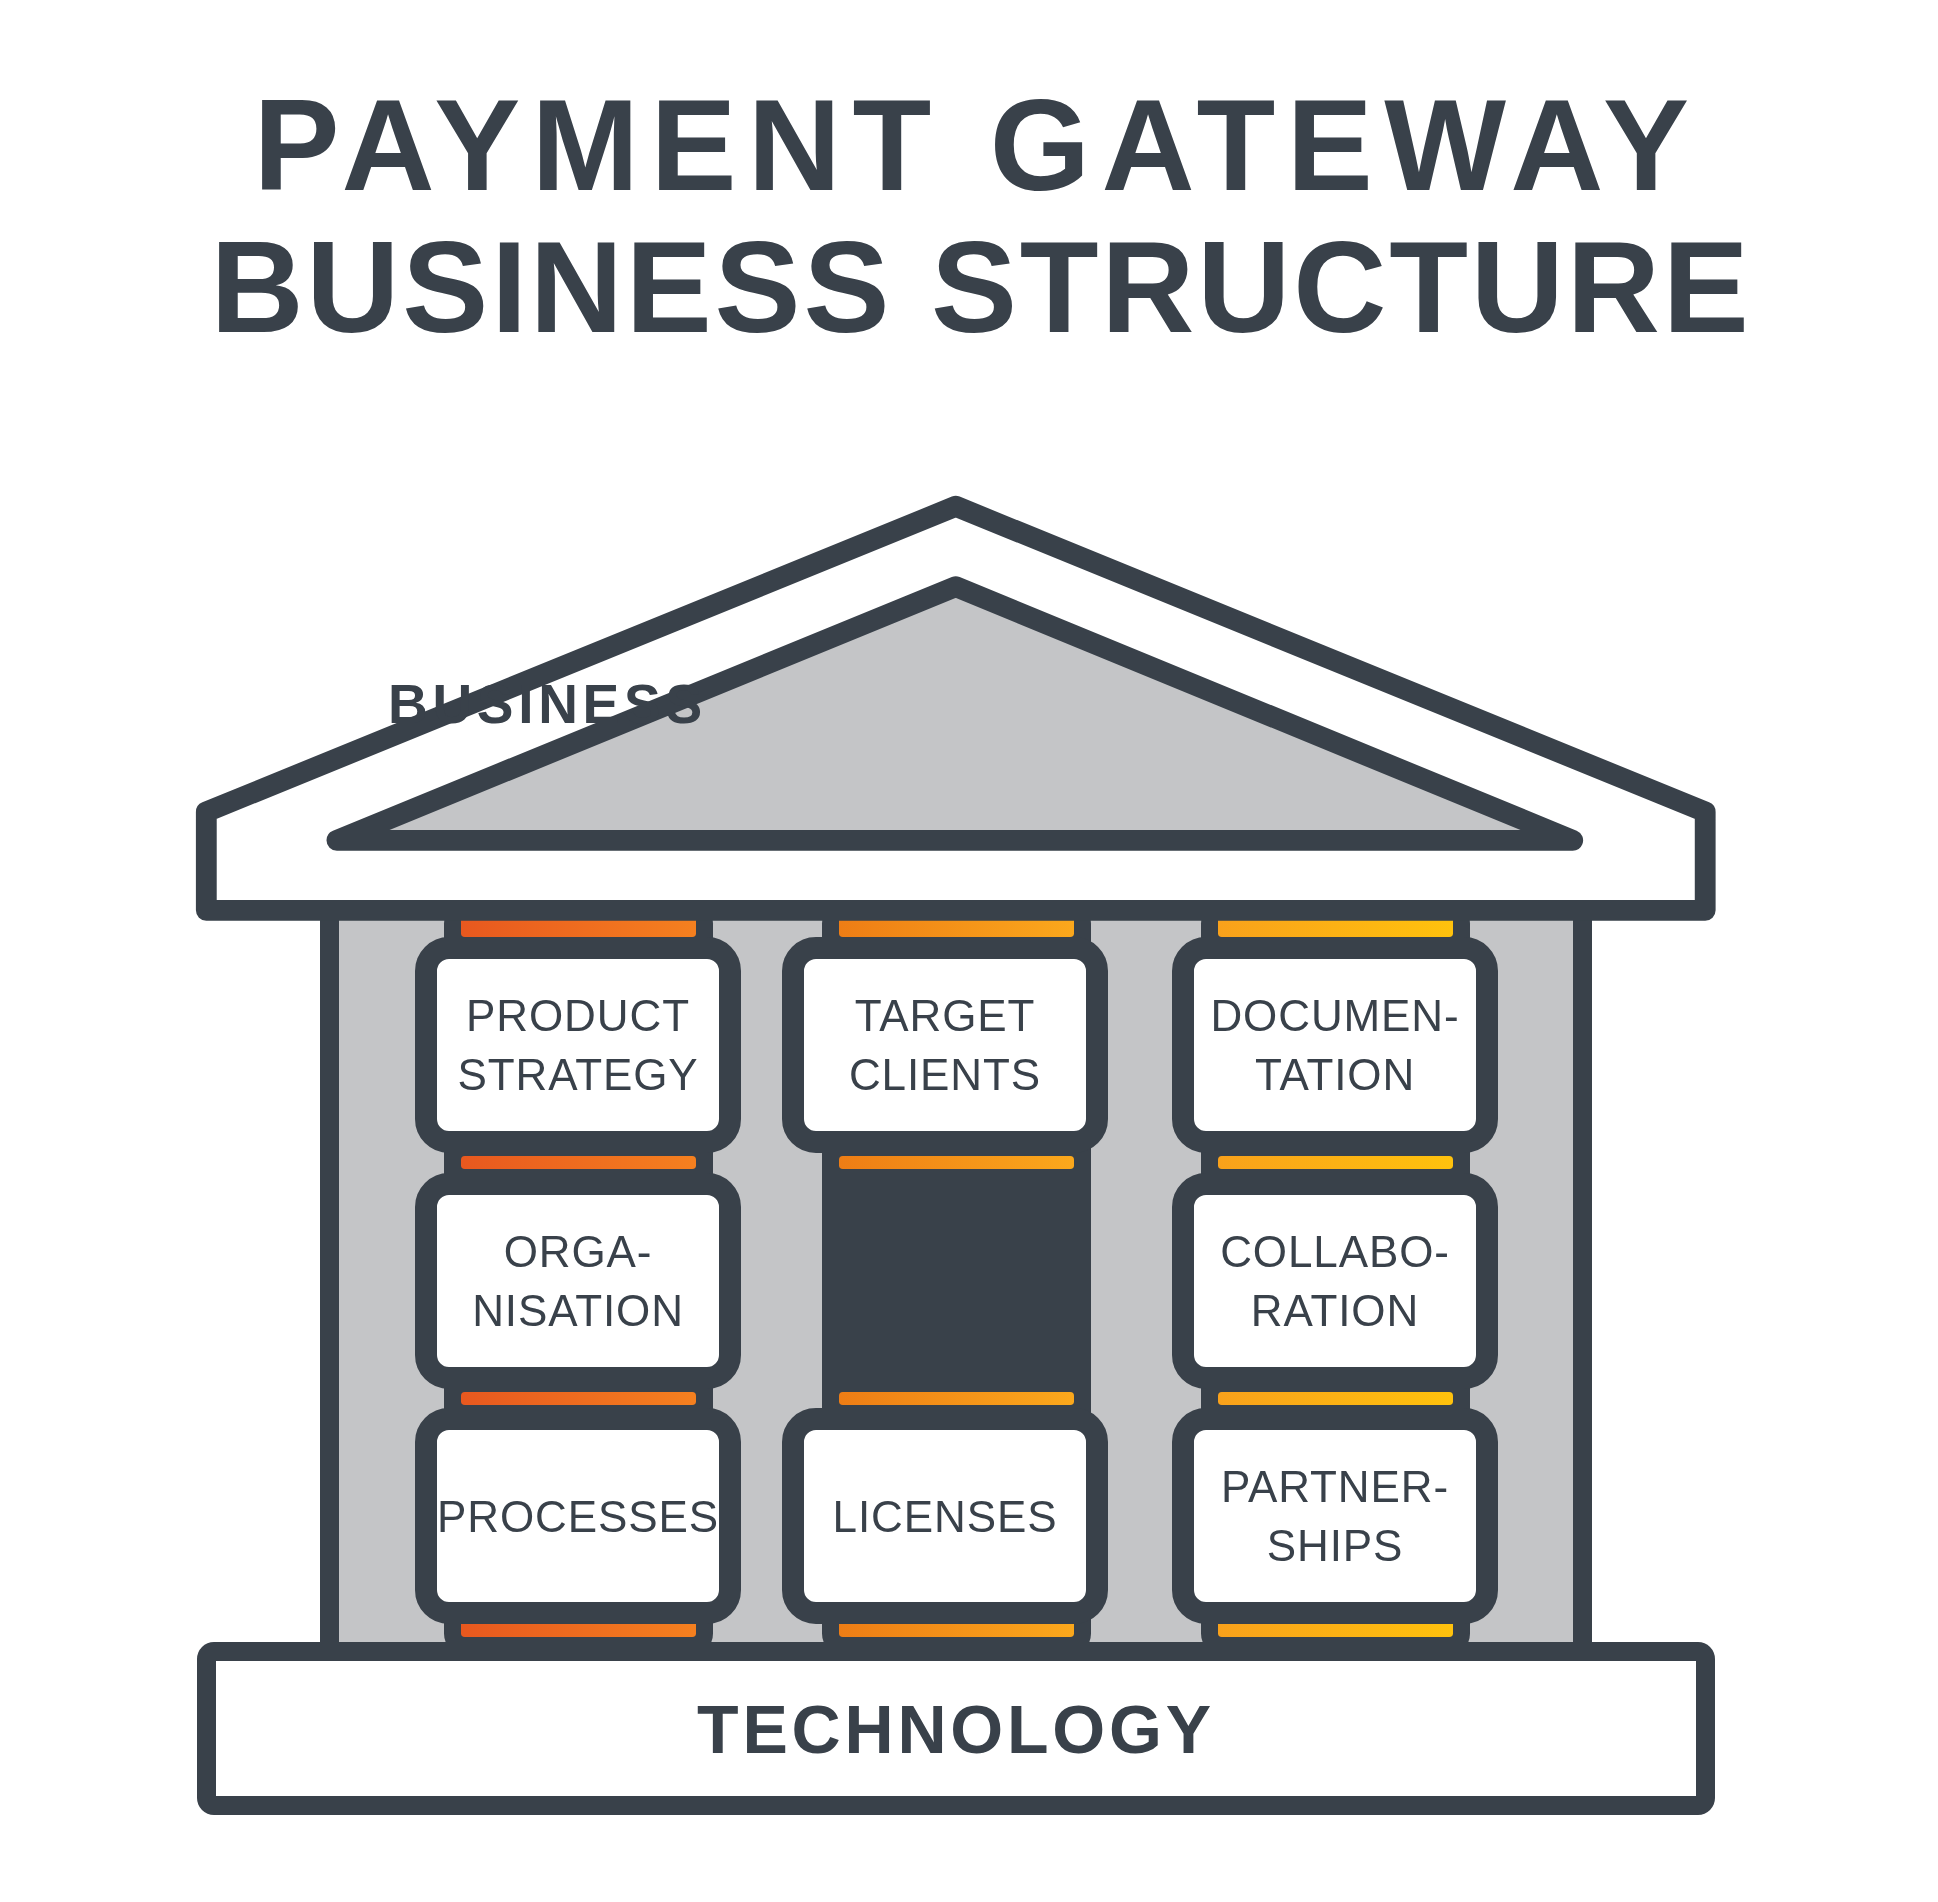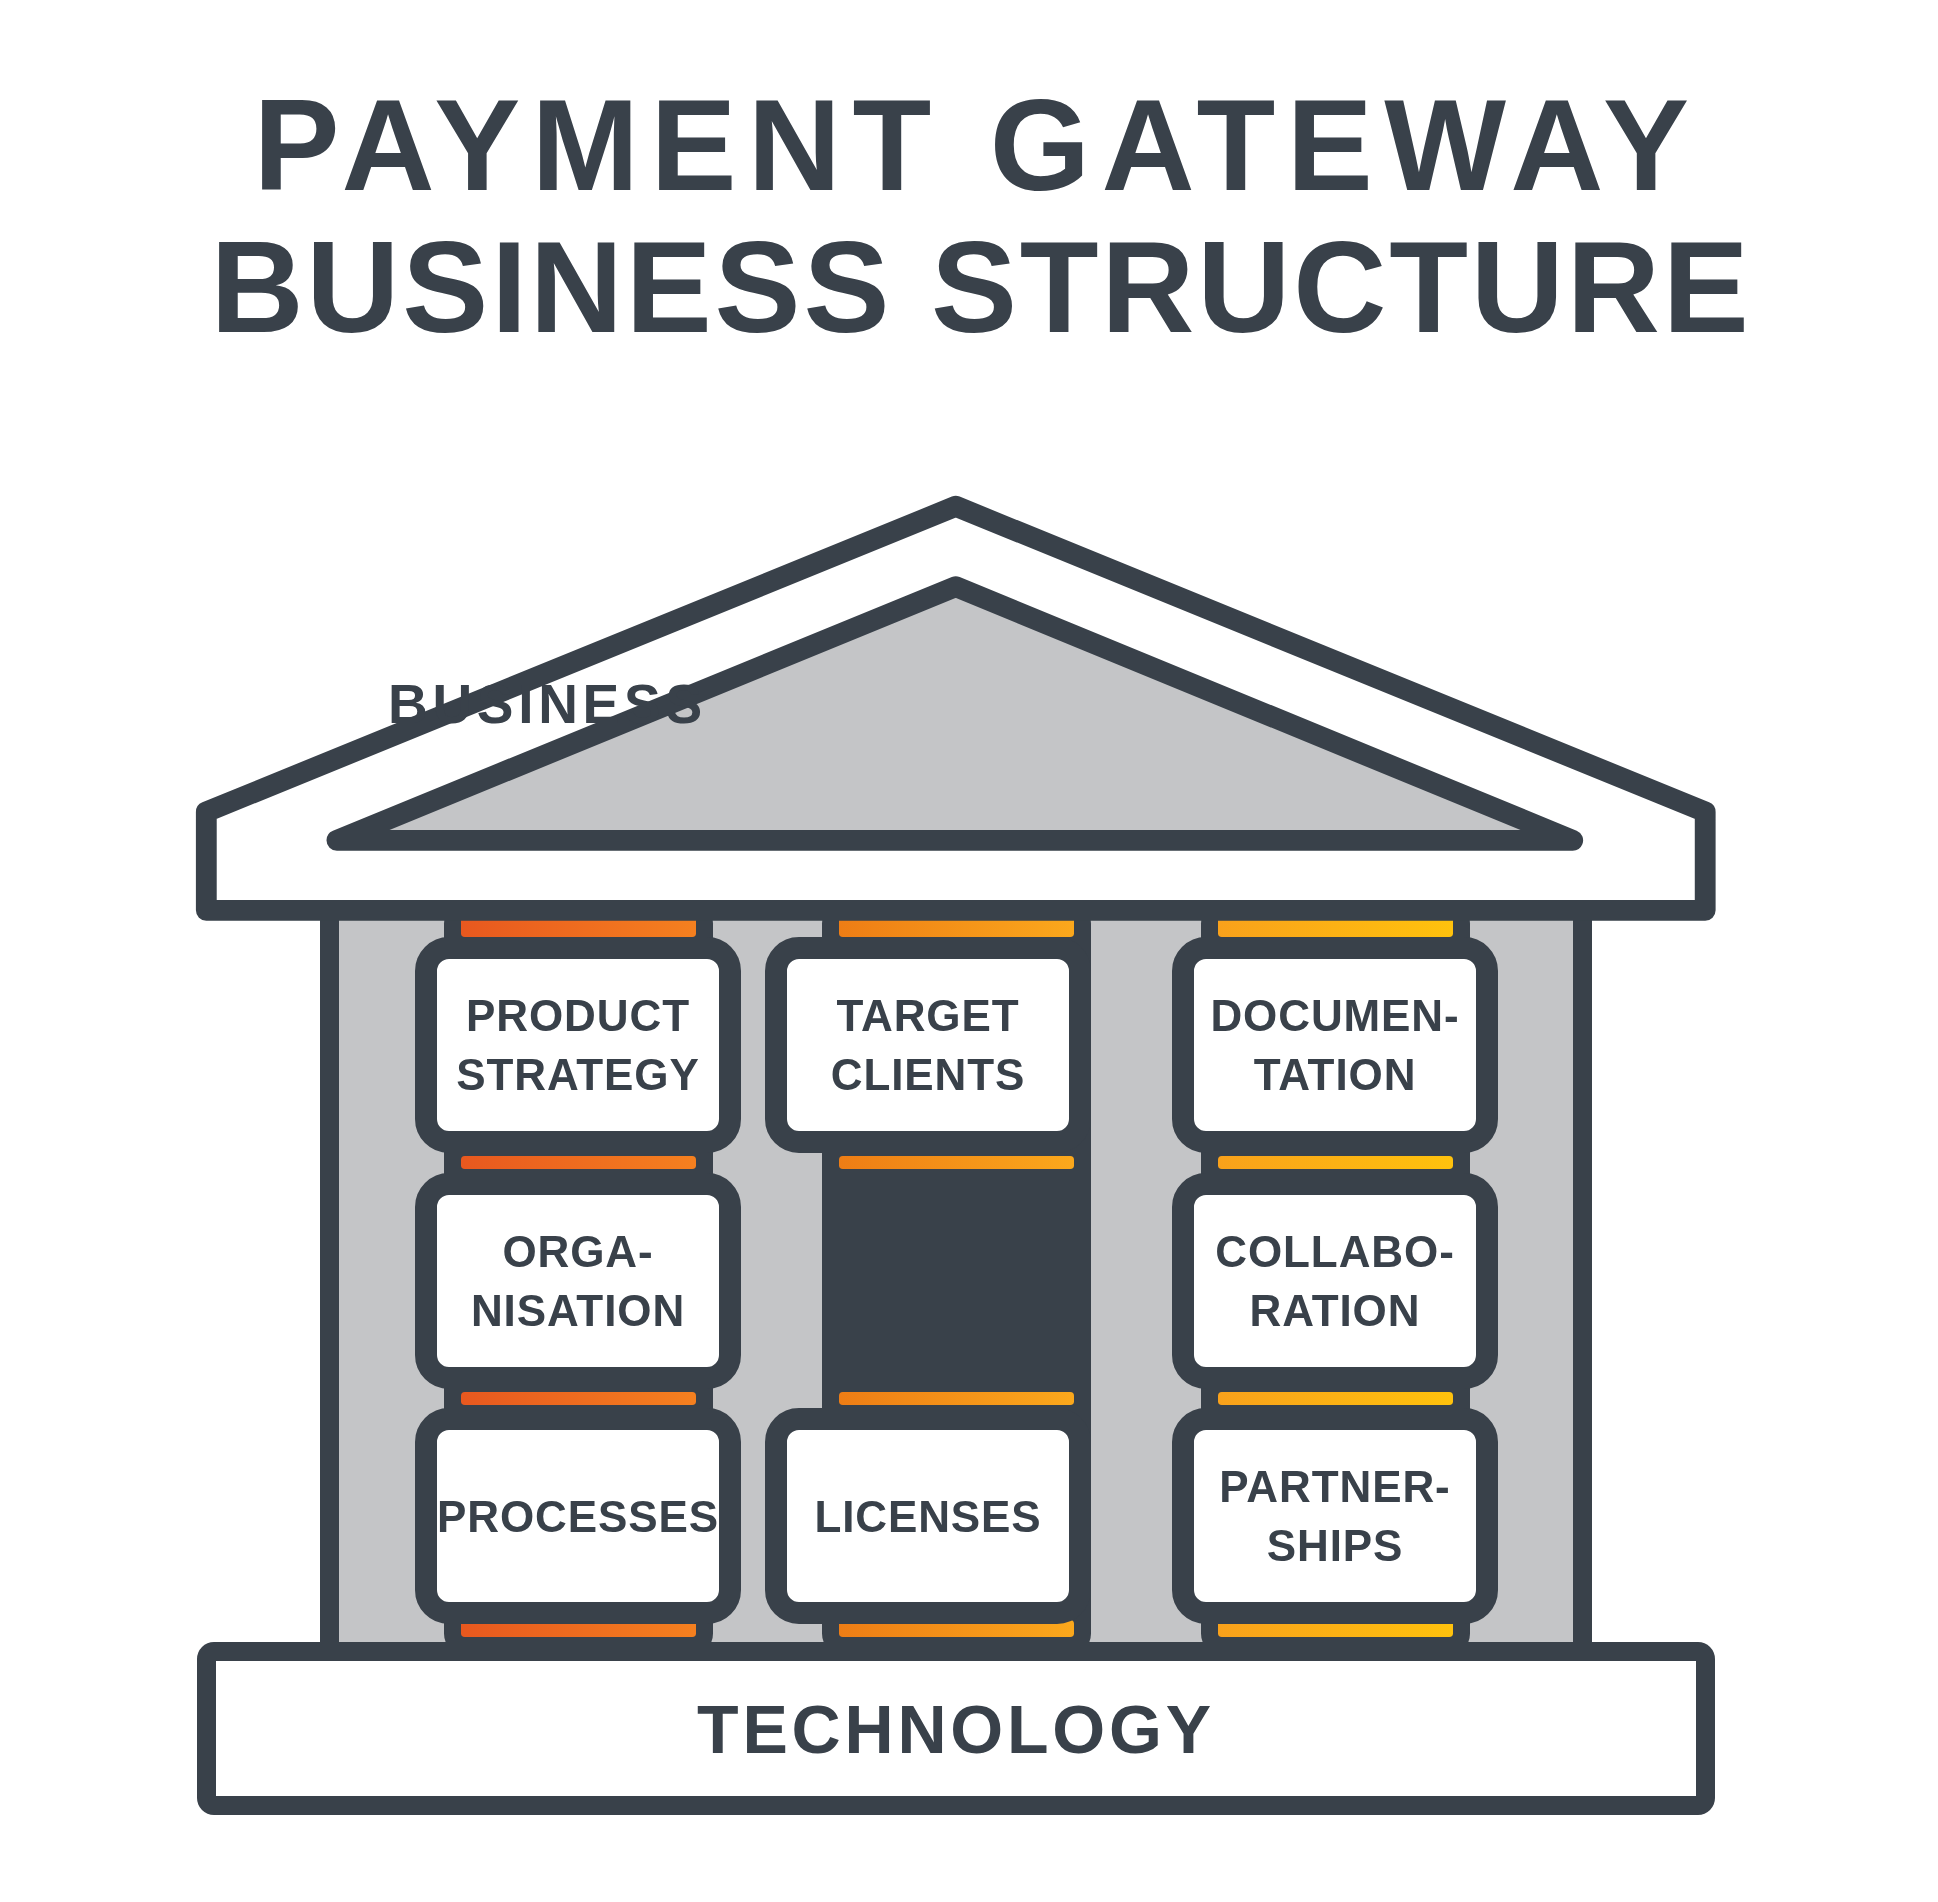--- a/index.html
+++ b/index.html
@@ -46,25 +46,25 @@
   .band.cap{top:916px;height:21px;}
   .band.b1{top:1156px;}
   .band.b2{top:1392px;}
   .band.bot{top:1620px;height:17px;}
 
   
   .box{
     position:absolute;width:326px;height:216px;z-index:3;
     background:#ffffff;border:22px solid #39414a;border-radius:34px;
     display:flex;flex-direction:column;align-items:center;justify-content:center;
-    text-align:center;font-weight:bold;color:#39414a;
+    text-align:center;font-weight:normal;color:#39414a;
   }
   .box .line{font-size:44px;line-height:59px;letter-spacing:0.9px;white-space:nowrap;}
   .box .line:empty{display:none;}
-  .c0{left:415px;} .c1{left:765px;} .c2{left:1172px;}
+  .c0{left:415px;} .c1{left:782px;} .c2{left:1172px;}
   .r0{top:937px;} .r1{top:1173px;} .r2{top:1408px;}
 
   
   .base{
     position:absolute;left:197px;top:1642px;width:1518px;height:173px;z-index:3;
     background:#ffffff;border:19px solid #39414a;border-radius:17px;
     display:flex;align-items:center;justify-content:center;
     font-weight:bold;font-size:68px;letter-spacing:3.8px;color:#39414a;
   }
 </style>

